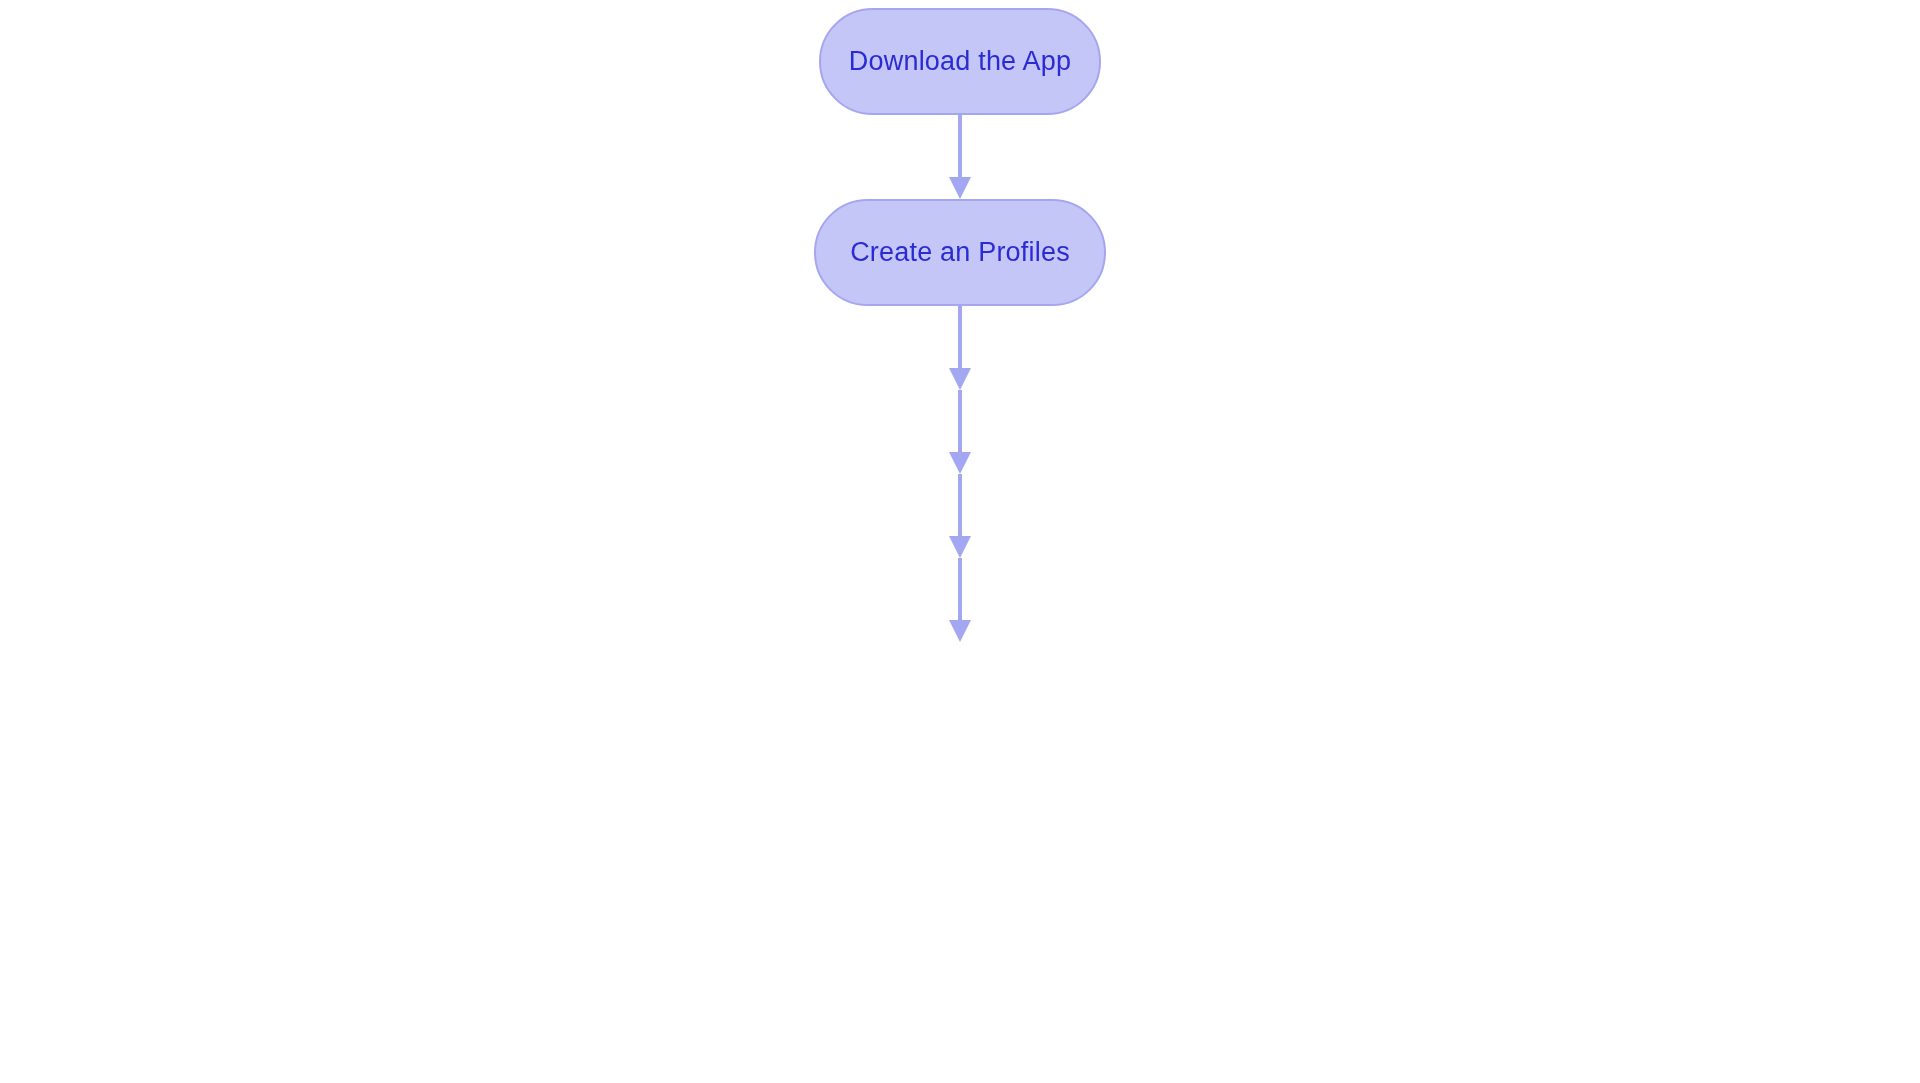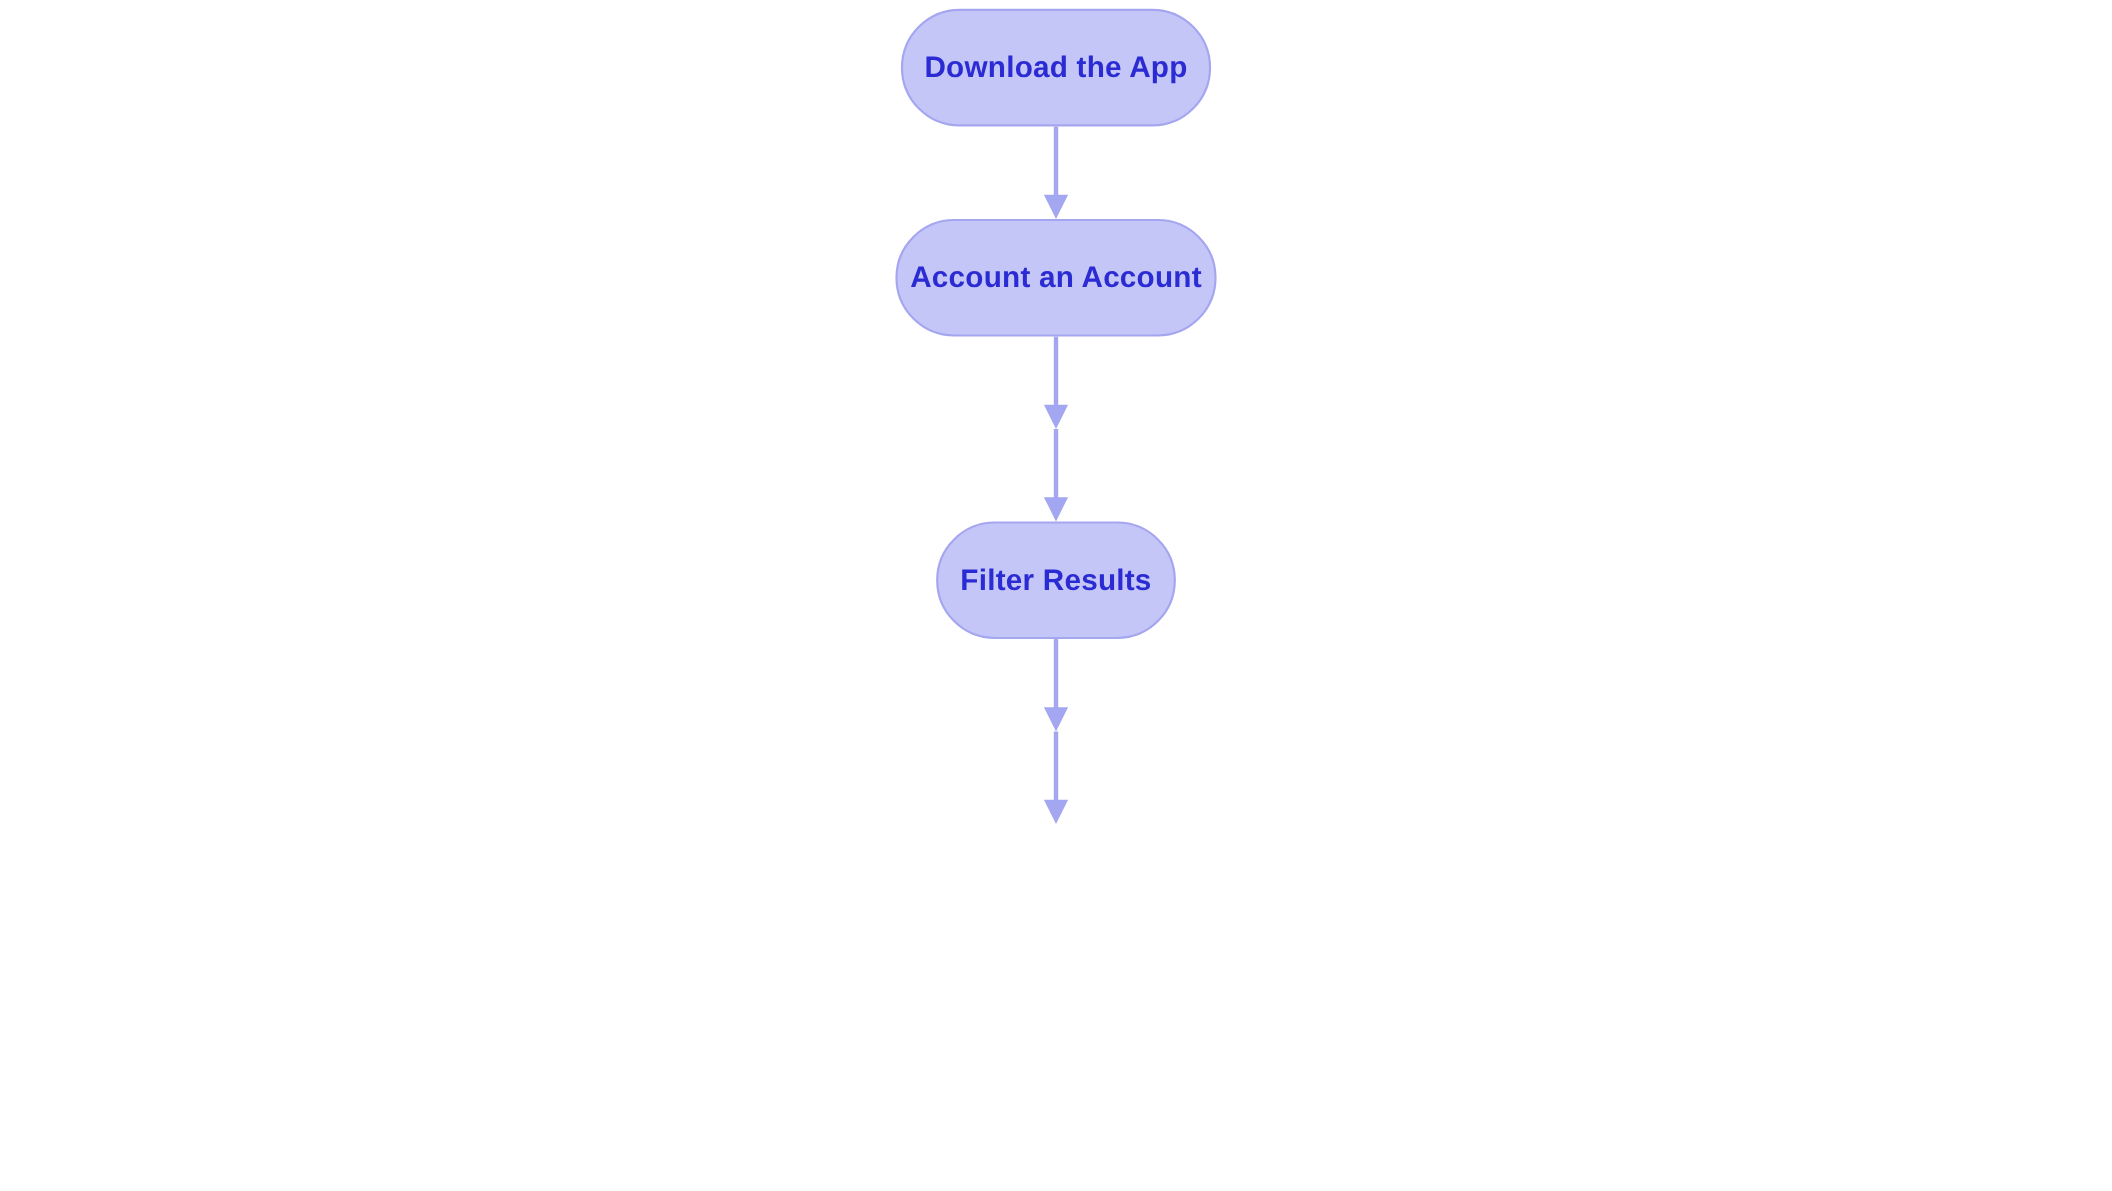--- a/index.html
+++ b/index.html
@@ -38,21 +38,21 @@
     height: 107px;
     border-radius: 54px;
     background: #c5c6f8;
     border: 2px solid #a5a6f0;
     flex: none;
   }
   .node-label {
     color: #2b2bd4;
     font-family: "Liberation Sans", sans-serif;
     font-size: 27px;
-    font-weight: 700;
+    font-weight: 400;
     letter-spacing: 0.2px;
     line-height: 1;
     white-space: nowrap;
   }
   .connector {
     position: relative;
     width: 4px;
     height: 84px;
     flex: none;
   }
@@ -94,37 +94,34 @@
     <div class="node n0">
       <span class="node-label">Download the App</span>
     </div>
 
     <div class="connector">
       <div class="stem"></div>
       <div class="head"></div>
     </div>
 
     <div class="node n1">
-      <span class="node-label">Account an Account</span>
+      <span class="node-label">Create an Profiles</span>
     </div>
 
     <div class="connector">
       <div class="stem"></div>
       <div class="head"></div>
     </div>
 
 
     <div class="connector">
       <div class="stem"></div>
       <div class="head"></div>
     </div>
 
-    <div class="node n3">
-      <span class="node-label">Filter Results</span>
-    </div>
 
     <div class="connector">
       <div class="stem"></div>
       <div class="head"></div>
     </div>
 
 
     <div class="connector">
       <div class="stem"></div>
       <div class="head"></div>

